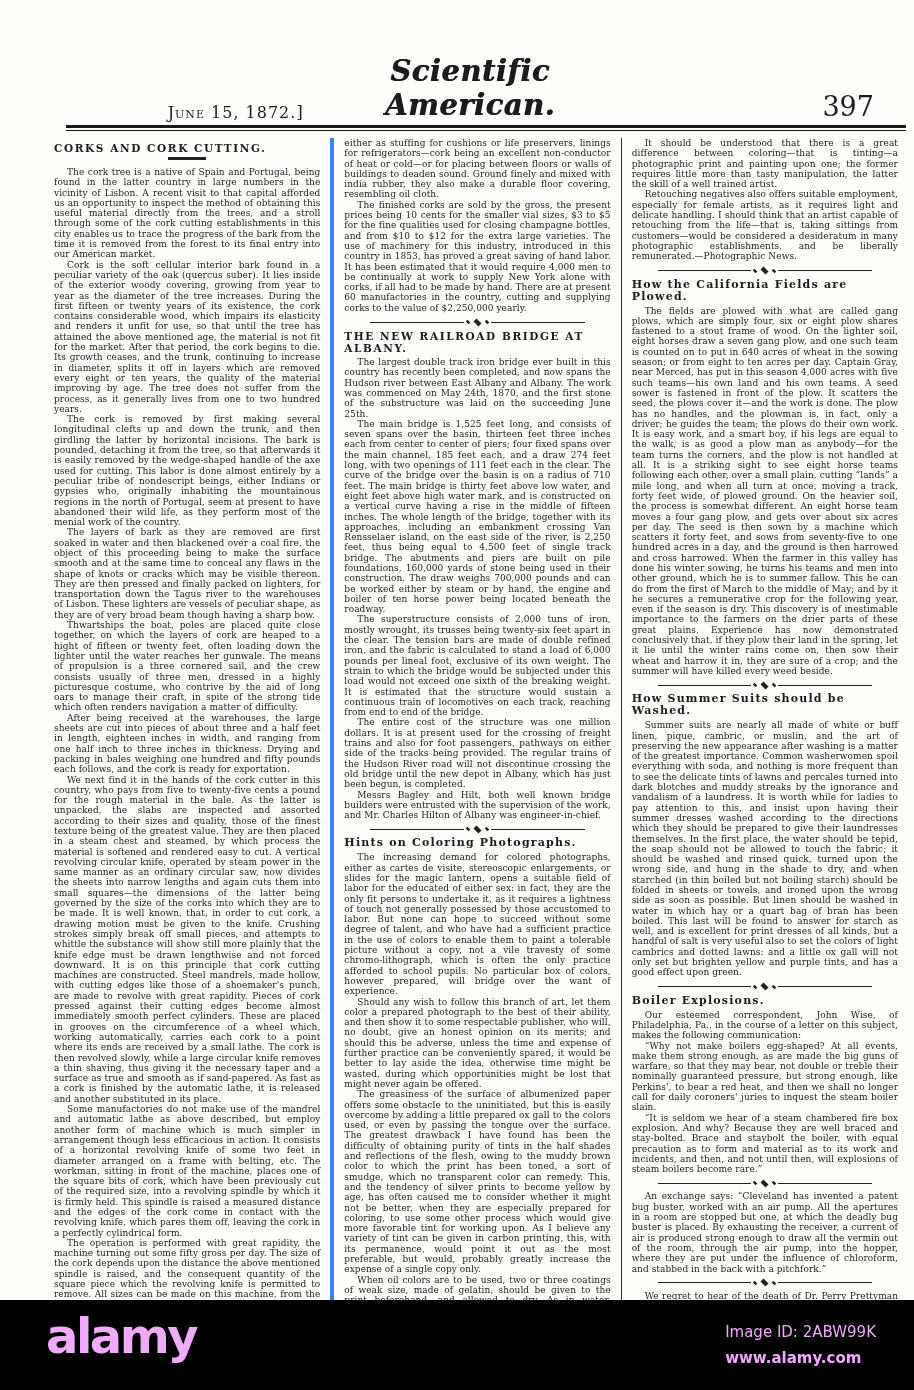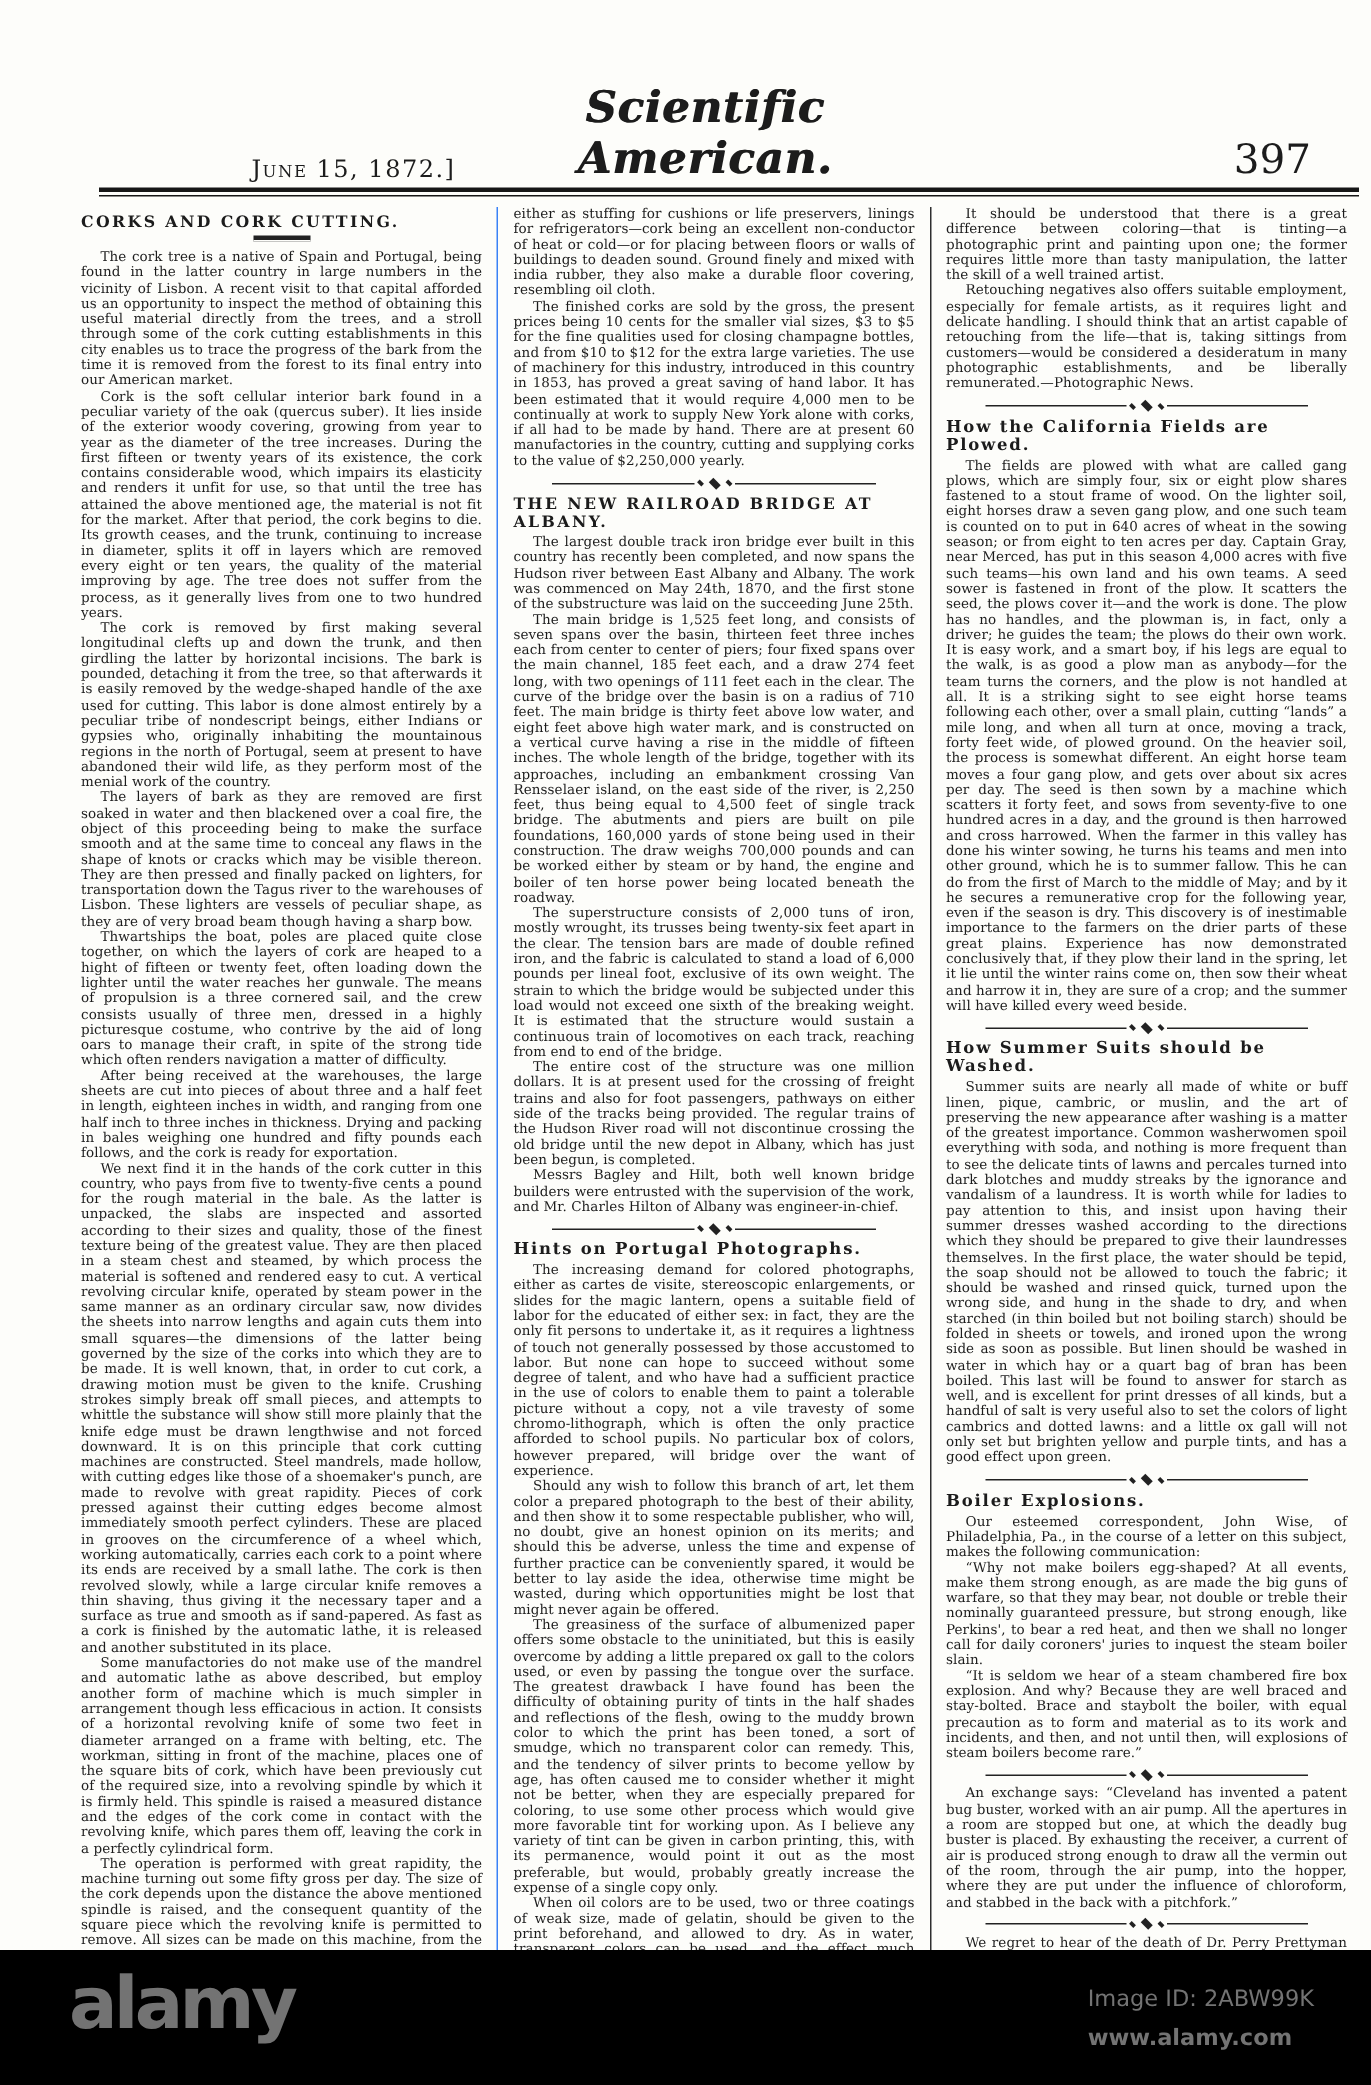--- a/index.html
+++ b/index.html
@@ -13,31 +13,31 @@
   .h-left{flex:1;text-align:right;}
   .h-center{flex:1.4;text-align:center;}
   .h-right{flex:1;text-align:right;padding-right:30px;}
   .date{font-size:16px;font-variant:small-caps;letter-spacing:1px;}
   .masthead{font-size:29px;font-weight:bold;font-style:italic;letter-spacing:0.5px;
     text-shadow:0.6px 0 0 #1c1c1c;}
   .pagenum{font-size:27px;}
   .double-rule{margin:3px 8px 0 66px;height:2px;border-top:3px solid #161616;border-bottom:1px solid #161616;}
   .columns{display:flex;margin:7px 6px 0 44px;height:1180px;overflow:hidden;}
   .col{width:33.33%;padding:0 10px;overflow:hidden;font-size:9px;line-height:10.3px;text-align:justify;letter-spacing:0.05px;}
-  .col-mid{border-left:1px solid #3b82f6;border-right:1px solid #2e2e2e;}
+  .col-mid{border-left:4px solid #3b82f6;border-right:1px solid #2e2e2e;}
   .para{margin:0;text-indent:13px;}
   .para.flush{text-indent:0;}
   .article-title{text-align:left;font-weight:bold;margin:4px 0 3px;font-size:10.5px;letter-spacing:1.6px;line-height:12px;}
   .article-title.small{font-size:11px;letter-spacing:1.2px;}
   .title-bar{width:38px;height:3px;background:#222;border-bottom:1px solid #fdfdfa;box-shadow:0 4px 0 -3px #222;margin:2px auto 6px;}
   .divider{display:flex;align-items:center;margin:5px 26px 4px;height:8px;}
   .divider .dline{flex:1;height:1px;background:#222;}
   .divider .dorn{width:7px;height:7px;background:#222;transform:rotate(45deg) scaleY(0.62);margin:0 2px;}
   .divider .dorn.sm{width:4px;height:4px;}
-  .footer{position:absolute;left:0;bottom:0;width:914px;height:90px;background:#000;color:#737373;
+  .footer{position:absolute;left:0;bottom:0;width:914px;height:90px;background:#000;color:#f0abfc;
     font-family:"DejaVu Sans", sans-serif;}
   .brand{position:absolute;left:46px;top:12px;font-size:48px;font-weight:bold;letter-spacing:-2.5px;line-height:1;}
   .footer-right{position:absolute;right:38px;top:20px;font-size:15px;line-height:1.7;}
   .footer-url{font-weight:bold;}
 </style>
 </head>
 <body>
 
 <div class="page">
 
@@ -94,21 +94,21 @@
           <p class="para">Messrs Bagley and Hilt, both well known bridge builders were entrusted with the supervision of the work, and Mr. Charles Hilton of Albany was engineer-in-chief.</p>
         </div>
 
       <div class="divider">
         <span class="dline"></span>
           <span class="dorn sm"></span>
           <span class="dorn"></span>
           <span class="dorn sm"></span>
           <span class="dline"></span>
       </div>
-      <h2 class="article-title small">Hints on Portugal Photographs.</h2>
+      <h2 class="article-title small">Hints on Coloring Photographs.</h2>
       <div>
           <p class="para">The increasing demand for colored photographs, either as cartes de visite, stereoscopic enlargements, or slides for the magic lantern, opens a suitable field of labor for the educated of either sex: in fact, they are the only fit persons to undertake it, as it requires a lightness of touch not generally possessed by those accustomed to labor. But none can hope to succeed without some degree of talent, and who have had a sufficient practice in the use of colors to enable them to paint a tolerable picture without a copy, not a vile travesty of some chromo-lithograph, which is often the only practice afforded to school pupils. No particular box of colors, however prepared, will bridge over the want of experience.</p>
           <p class="para">Should any wish to follow this branch of art, let them color a prepared photograph to the best of their ability, and then show it to some respectable publisher, who will, no doubt, give an honest opinion on its merits; and should this be adverse, unless the time and expense of further practice can be conveniently spared, it would be better to lay aside the idea, otherwise time might be wasted, during which opportunities might be lost that might never again be offered.</p>
           <p class="para">The greasiness of the surface of albumenized paper offers some obstacle to the uninitiated, but this is easily overcome by adding a little prepared ox gall to the colors used, or even by passing the tongue over the surface. The greatest drawback I have found has been the difficulty of obtaining purity of tints in the half shades and reflections of the flesh, owing to the muddy brown color to which the print has been toned, a sort of smudge, which no transparent color can remedy. This, and the tendency of silver prints to become yellow by age, has often caused me to consider whether it might not be better, when they are especially prepared for coloring, to use some other process which would give more favorable tint for working upon. As I believe any variety of tint can be given in carbon printing, this, with its permanence, would point it out as the most preferable, but would, probably greatly increase the expense of a single copy only.</p>
           <p class="para">When oil colors are to be used, two or three coatings of weak size, made of gelatin, should be given to the print beforehand, and allowed to dry. As in water, transparent colors can be used, and the effect much improved by touching the high lights with opaque ones.</p>
           <p class="para">In portraiture, should the painter be sufficiently master of his art to paint a good picture in the usual way, he will find it much better to use the photograph as a copy than as a substratum.</p>
         </div>
     </div>
 
     <div class="col">

